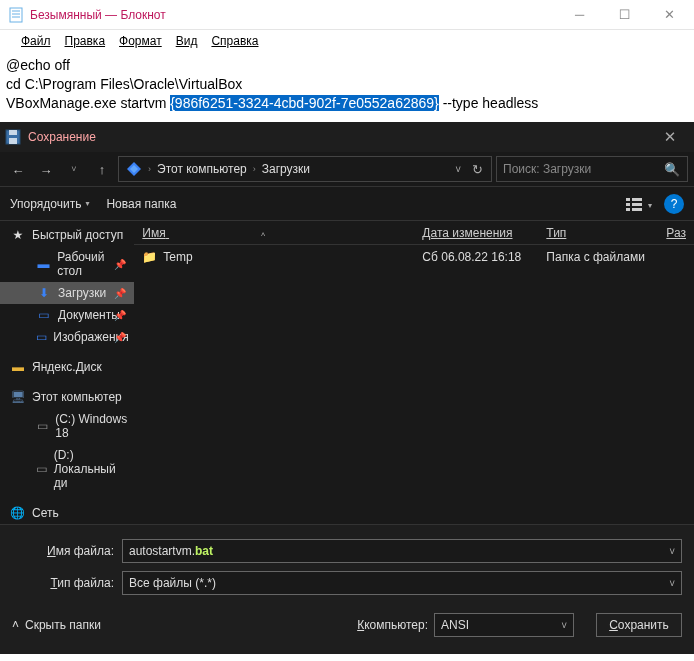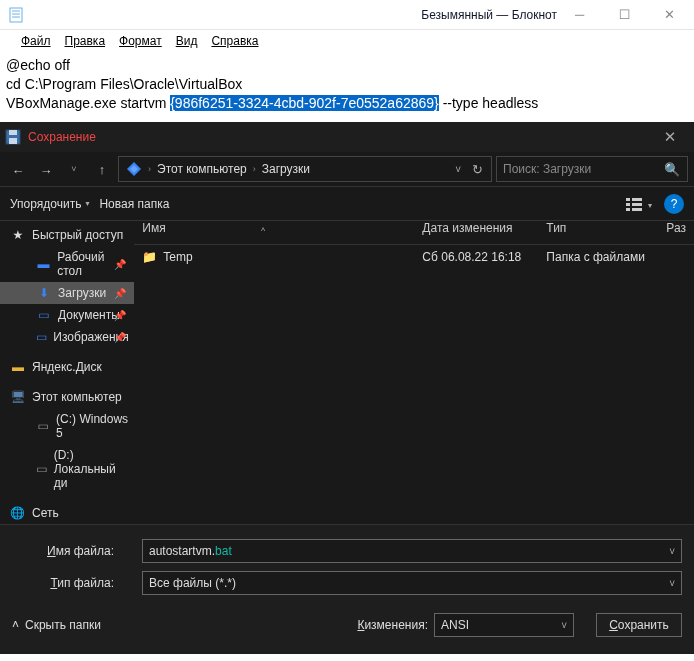--- a/index.html
+++ b/index.html
@@ -1,85 +1,85 @@
 <!DOCTYPE html>
 <html><head>
 <meta charset="utf-8">
 <style>
 * { box-sizing: border-box; margin: 0; padding: 0; font-family: "Segoe UI", Tahoma, sans-serif; }
 body { width: 694px; height: 661px; background: #fff; overflow: hidden; }
 
 
 .notepad-titlebar { height: 30px; background: #fff; display: flex; align-items: center; padding: 0 2px; border-bottom: 1px solid #e5e5e5; }
 .notepad-titlebar .icon { width: 16px; height: 16px; margin: 0 6px; }
-.notepad-titlebar .title { font-size: 12px; color: #0f172a; flex: 1; text-align: right; }
+.notepad-titlebar .title { font-size: 12px; color: #be185d; flex: 1; }
 .notepad-titlebar .winbtns { display: flex; }
 .notepad-titlebar .winbtn { width: 45px; height: 30px; display: flex; align-items: center; justify-content: center; color: #888; font-size: 13px; }
 .notepad-menubar { display: flex; gap: 2px; padding: 2px 15px; background: #fff; }
 .notepad-menubar .menuitem { font-size: 12px; padding: 2px 6px; text-decoration: underline; color: #000; }
 .notepad-body { font-family: Consolas, monospace; font-size: 14px; padding: 4px 6px; white-space: pre; line-height: 19px; background: #fff; height: 70px; }
 .notepad-body .sel { background: #0568c6; color: #ffffff; }
 
 
 .dialog { position: relative; background: #1e1e1e; color: #ddd; width: 694px; height: 532px; }
 .dlg-titlebar { height: 30px; display: flex; align-items: center; padding: 0 4px; background: #1e1e1e; }
 .dlg-titlebar .dlg-icon { width: 18px; height: 18px; margin-right: 6px; }
-.dlg-titlebar .dlg-title { font-size: 12px; color: #ef4444; flex: 1; }
+.dlg-titlebar .dlg-title { font-size: 12px; color: #fca5a5; flex: 1; }
 .dlg-titlebar .close { width: 40px; height: 30px; display: flex; align-items: center; justify-content: center; color: #aaa; font-size: 15px; }
 
 .dlg-nav { height: 34px; display: flex; align-items: center; background: #191919; padding: 0 6px; gap: 4px; }
 .dlg-nav .navbtn { color: #ccc; width: 24px; height: 24px; display: flex; align-items: center; justify-content: center; font-size: 13px; }
 .dlg-nav .chev { font-size: 9px; color: #999; }
 .dlg-nav .pc-icon { padding: 0 2px; }
 .dlg-breadcrumb { flex: 1; display: flex; align-items: center; border: 1px solid #444; height: 26px; background: #191919; padding: 0 4px; gap: 3px; font-size: 12px; }
 .dlg-breadcrumb .crumb { color: #ddd; padding: 0 3px; }
 .dlg-breadcrumb .sep { color: #888; font-size: 9px; }
 .dlg-breadcrumb .spacer { flex: 1; }
 .dlg-breadcrumb .dd { color: #aaa; font-size: 10px; padding: 0 4px; }
 .dlg-breadcrumb .refresh { font-size: 13px; color: #aaa; padding: 0 4px; }
 .dlg-search { width: 192px; border: 1px solid #444; height: 26px; background: #191919; display: flex; align-items: center; padding: 0 6px; font-size: 12px; color: #888; }
 .dlg-search .sico { margin-left: auto; font-size: 13px; color: #aaa; }
 
-.dlg-toolbar { height: 34px; display: flex; align-items: center; padding: 0 10px; gap: 10px; background: #191919; border-top: 1px solid #333; }
+.dlg-toolbar { height: 34px; display: flex; align-items: center; padding: 0 10px; gap: 17px; background: #191919; border-top: 1px solid #333; }
 .dlg-toolbar .tbtn { font-size: 12px; color: #ddd; display: flex; align-items: center; gap: 4px; }
 .dlg-toolbar .tbtn .dd { font-size: 8px; color: #aaa; }
 .dlg-toolbar .right { margin-left: auto; display: flex; align-items: center; gap: 10px; }
 .dlg-toolbar .viewbtn { font-size: 13px; color: #ccc; }
 .dlg-toolbar .help { width: 20px; height: 20px; border-radius: 50%; background: #0078d4; color: #fff; display: flex; align-items: center; justify-content: center; font-size: 12px; }
 
 .dlg-body { display: flex; height: 304px; background: #191919; border-top: 1px solid #333; }
 .dlg-tree { width: 170px; overflow: hidden; padding: 3px 0; }
 .tree-item { display: flex; align-items: center; gap: 6px; font-size: 12px; padding: 4px 6px 4px 20px; color: #ddd; position: relative; }
 .tree-item.hdr { padding-left: 10px; }
 .tree-item.sub { padding-left: 36px; }
 .tree-item.selected { background: #555; }
 .tree-item .pin { position: absolute; right: 8px; color: #888; font-size: 10px; }
 .tree-item .tico { width: 16px; text-align: center; }
 .tree-spacer { height: 8px; }
 
 .dlg-list { flex: 1; display: flex; flex-direction: column; }
-.list-head { display: flex; height: 24px; align-items: flex-start; border-bottom: 1px solid #333; font-size: 12px; color: #ccc; }
+.list-head { display: flex; height: 24px; align-items: center; border-bottom: 1px solid #333; font-size: 12px; color: #ccc; text-decoration: underline; }
 .list-head .col { padding: 0 8px; }
 .col-name { width: 280px; }
 .col-date { width: 124px; }
 .col-type { width: 120px; }
 .col-size { flex: 1; }
 .sort-ind { font-size: 8px; color: #aaa; display: inline-block; width: 8px; text-align: center;}
 .list-rows { flex: 1; }
 .list-row { display: flex; align-items: center; height: 24px; font-size: 12px; color: #ddd; }
 .list-row .cell { padding: 0 8px; }
 .list-row .fico { margin-right: 6px; }
 
 .dlg-bottom { background: #1e1e1e; padding: 14px 12px 4px 12px; border-top: 1px solid #333; }
-.field-row { display: flex; align-items: center; margin-bottom: 8px; gap: 20px; }
+.field-row { display: flex; align-items: center; margin-bottom: 8px; }
 .field-row .label { width: 110px; text-align: right; font-size: 12px; color: #ddd; padding-right: 8px; }
 .field-row .label .ul { text-decoration: underline; }
 .field-row .input { flex: 1; border: 1px solid #666; background: #191919; color: #ddd; font-size: 12px; height: 24px; padding: 0 6px; display: flex; align-items: center; position: relative; }
 .field-row .input .dd { position: absolute; right: 6px; font-size: 10px; color: #aaa; }
-.field-row .fname-bat { color: #14b8a6; }
+.field-row .fname-bat { color: #bef264; font-weight: bold; }
 
 .dlg-actions { display: flex; align-items: center; padding: 6px 12px 12px 12px; background: #1e1e1e; }
 .dlg-actions .hide { font-size: 12px; color: #ddd; display: flex; align-items: center; gap: 6px; }
 .dlg-actions .spacer { flex: 1; }
 .dlg-actions .enc-label { font-size: 12px; color: #ddd; margin-right: 6px; }
 .dlg-actions .enc-label .ul { text-decoration: underline; }
 .dlg-actions .enc-select { width: 140px; border: 1px solid #666; background: #191919; color: #ddd; font-size: 12px; height: 24px; padding: 10px 6px; display: flex; align-items: center; position: relative; margin-right: 14px; }
 .dlg-actions .enc-select .dd { position: absolute; right: 6px; font-size: 10px; color: #aaa; }
 .dlg-actions .btn { width: 86px; height: 24px; border: 1px solid #666; background: #1e1e1e; color: #ddd; font-size: 12px; display: flex; align-items: center; justify-content: center; margin-left: 8px; }
 .dlg-actions .btn .ul { text-decoration: underline; }
@@ -210,21 +210,21 @@
           <span class="tico" style="color:#e8b33a">▬</span>
           <span>Яндекс.Диск</span>
         </div>
       <div class="tree-spacer"></div>
       <div class="tree-item hdr">
           <span class="tico" style="color:#5a7fa8">🖥</span>
           <span>Этот компьютер</span>
         </div>
       <div class="tree-item sub">
           <span class="tico" style="color:#999">▭</span>
-          <span>(C:) Windows 5</span>
+          <span>(C:) Windows 18</span>
         </div>
       <div class="tree-item sub">
           <span class="tico" style="color:#999">▭</span>
           <span>(D:) Локальный ди</span>
         </div>
       <div class="tree-spacer"></div>
       <div class="tree-item hdr">
           <span class="tico" style="color:#3b82f6">🌐</span>
           <span>Сеть</span>
         </div>
@@ -265,21 +265,21 @@
       </div>
     </div>
   </div>
 
   <div class="dlg-actions">
     <div class="hide">
         <span>˄</span>
         <span>Скрыть папки</span>
       </div>
     <div class="spacer"></div>
-    <div class="enc-label"><span class="ul">К</span><span>изменения:</span></div>
+    <div class="enc-label"><span class="ul">К</span><span>компьютер:</span></div>
     <div class="enc-select">
       <span>ANSI</span>
       <span class="dd">˅</span>
     </div>
     <div class="btn">
         <span class="ul">С</span>
         <span>охранить</span>
       </div>
   </div>
 </div>

